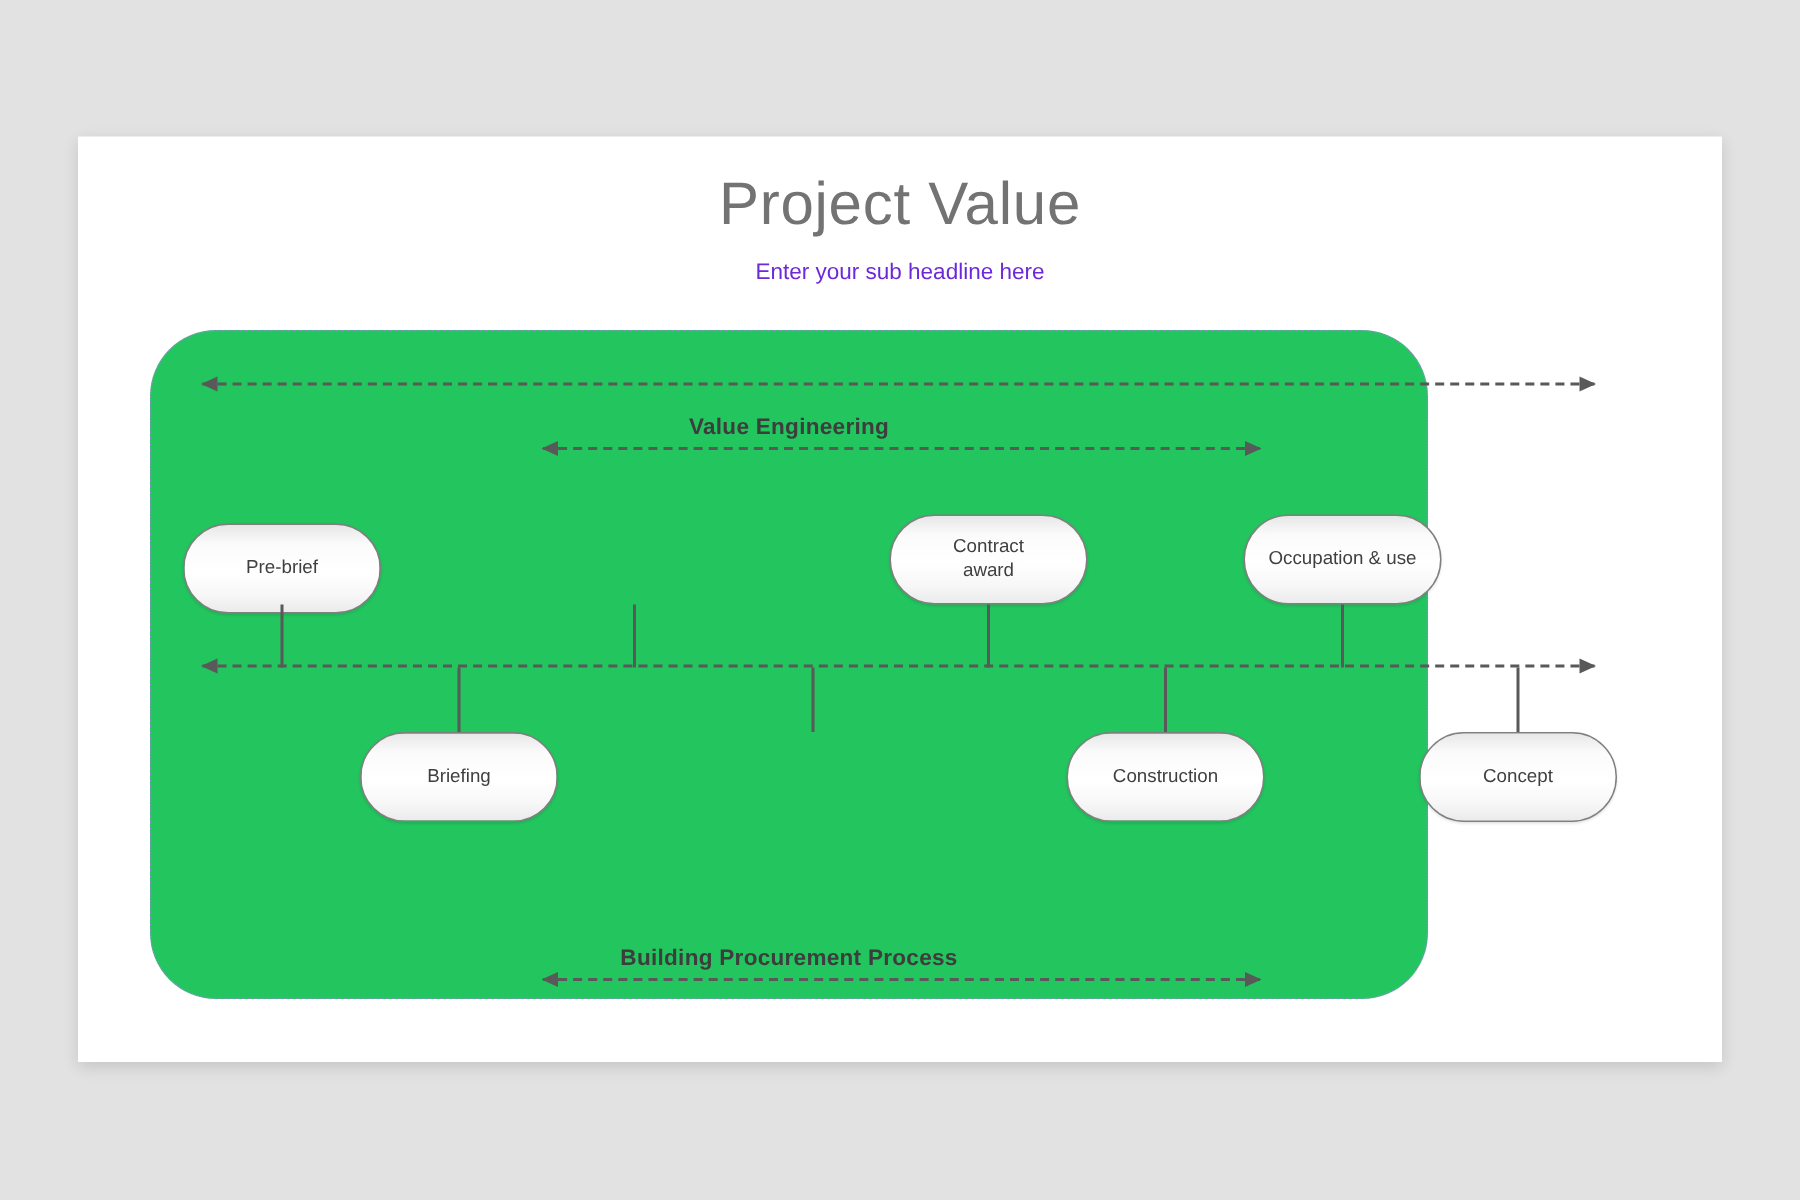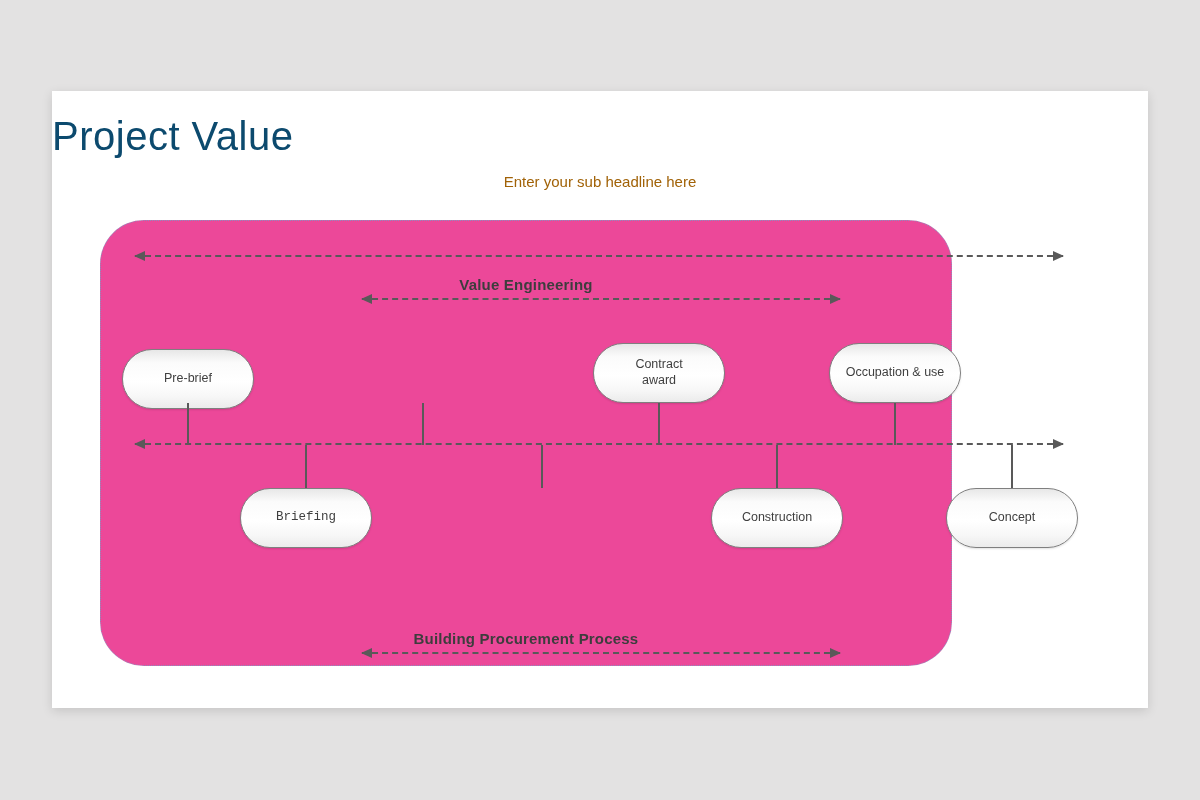--- a/index.html
+++ b/index.html
@@ -9,30 +9,30 @@
     font-family:"Liberation Sans", sans-serif;
     position:relative;
   }
   .slide {
     position:absolute; left:52px; top:91px; width:1096px; height:617px;
     background:#ffffff;
     box-shadow:0 3px 10px rgba(0,0,0,0.13);
   }
   .title {
     position:absolute; top:23px; left:0; width:100%;
-    text-align:left; font-size:40px; font-weight:400; color:#0c4a6e;
+    text-align:center; font-size:40px; font-weight:400; color:#737373;
     letter-spacing:0.5px;
   }
   .subtitle {
     position:absolute; top:82px; left:0; width:100%;
-    text-align:center; font-size:15px; color:#a16207;
+    text-align:center; font-size:15px; color:#6d28d9;
   }
   .panel {
     position:absolute; left:48px; top:129px; width:852px; height:446px;
-    background:#ec4899;
+    background:#22c55e;
     border:1px dotted #8693c0;
     border-radius:44px;
   }
   
   .arrow {
     position:absolute; height:0;
     border-top:2px dashed #595959;
   }
   .arrow::before, .arrow::after {
     content:""; position:absolute; width:0; height:0; top:-6px;
@@ -64,21 +64,21 @@
   .arrow-ve   { left:261px; top:77px;  width:478px; }
   .arrow-mid  { left:34px;  top:222px; width:928px; }
   .label-bp   { top:409px; }
   .arrow-bp   { left:261px; top:431px; width:478px; }
   
   .pill-t0 { left:21px;  top:128px; }
   .pill-t1 { left:256px; top:122px; }
   .pill-t2 { left:492px; top:122px; }
   .pill-t3 { left:728px; top:122px; }
   
-  .pill-b0 { left:139px; top:267px;font-family:Liberation Mono, monospace; }
+  .pill-b0 { left:139px; top:267px; }
   .pill-b1 { left:375px; top:267px; }
   .pill-b2 { left:610px; top:267px; }
   .pill-b3 { left:845px; top:267px; }
   
   .con-t0 { left:86px;  top:182px; height:42px; }
   .con-t1 { left:321px; top:182px; height:42px; }
   .con-t2 { left:557px; top:182px; height:42px; }
   .con-t3 { left:793px; top:182px; height:42px; }
   
   .con-b0 { left:204px; top:224px; height:43px; }

